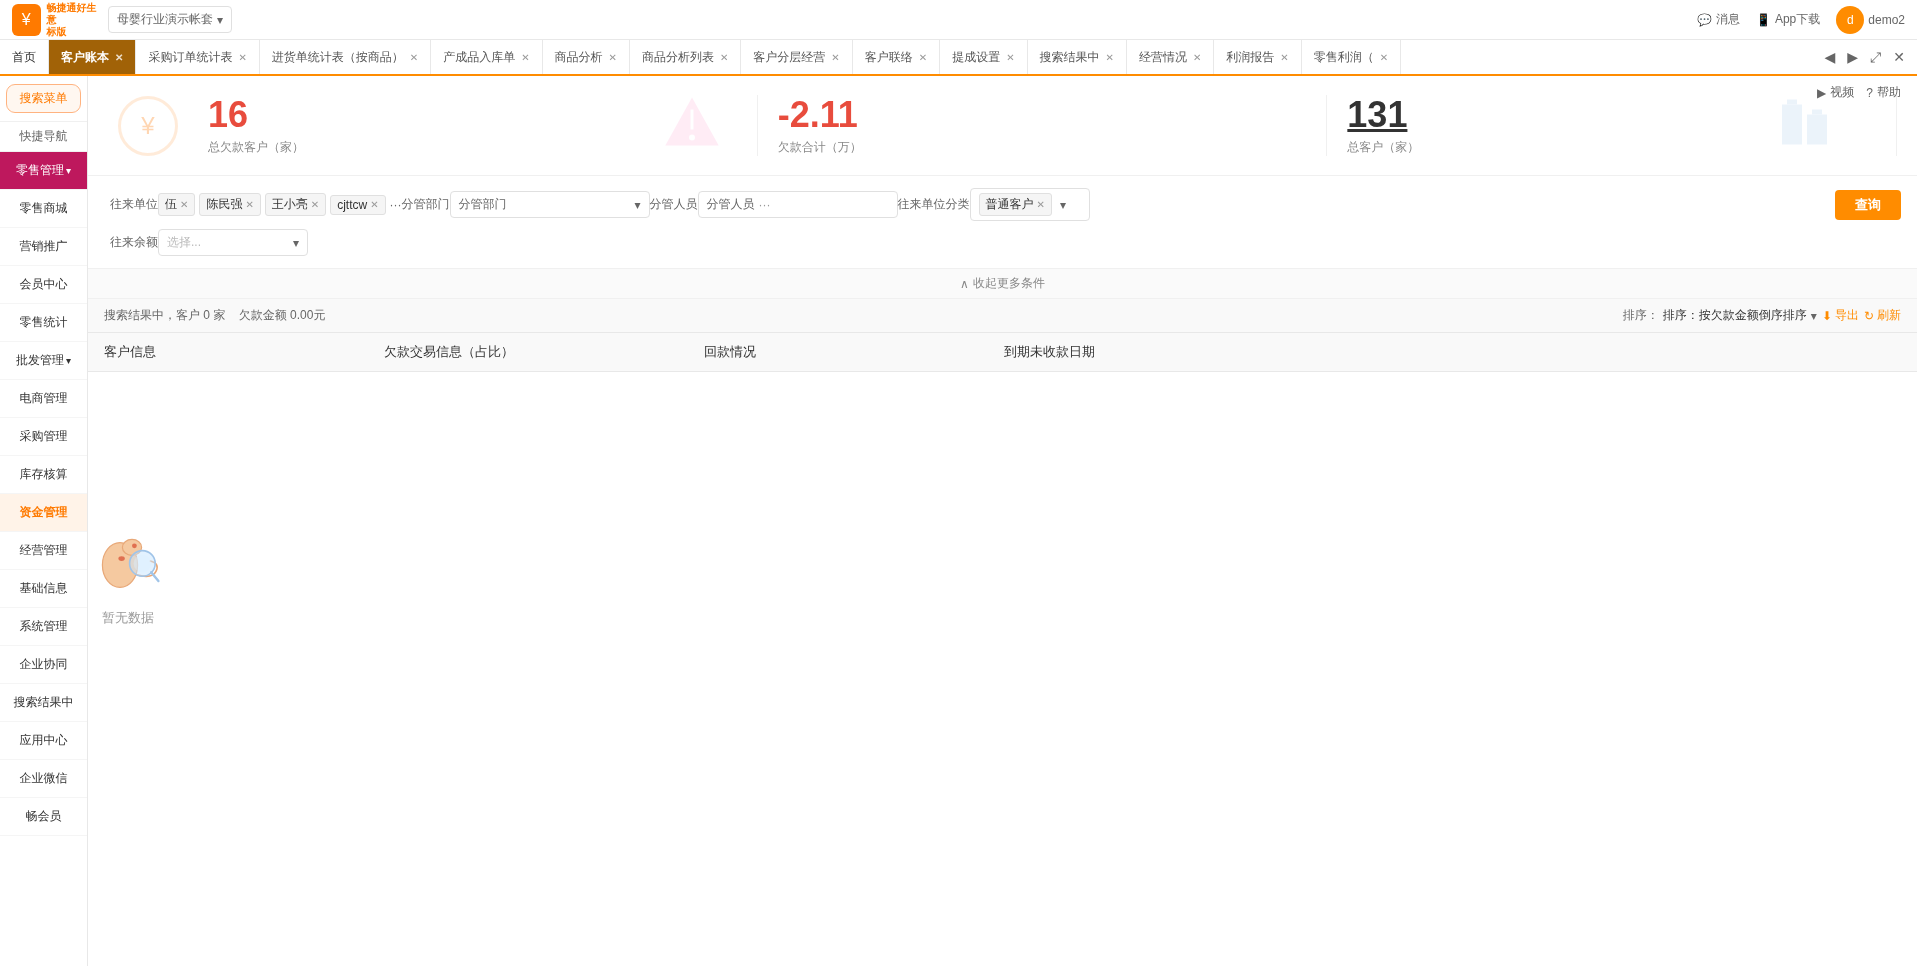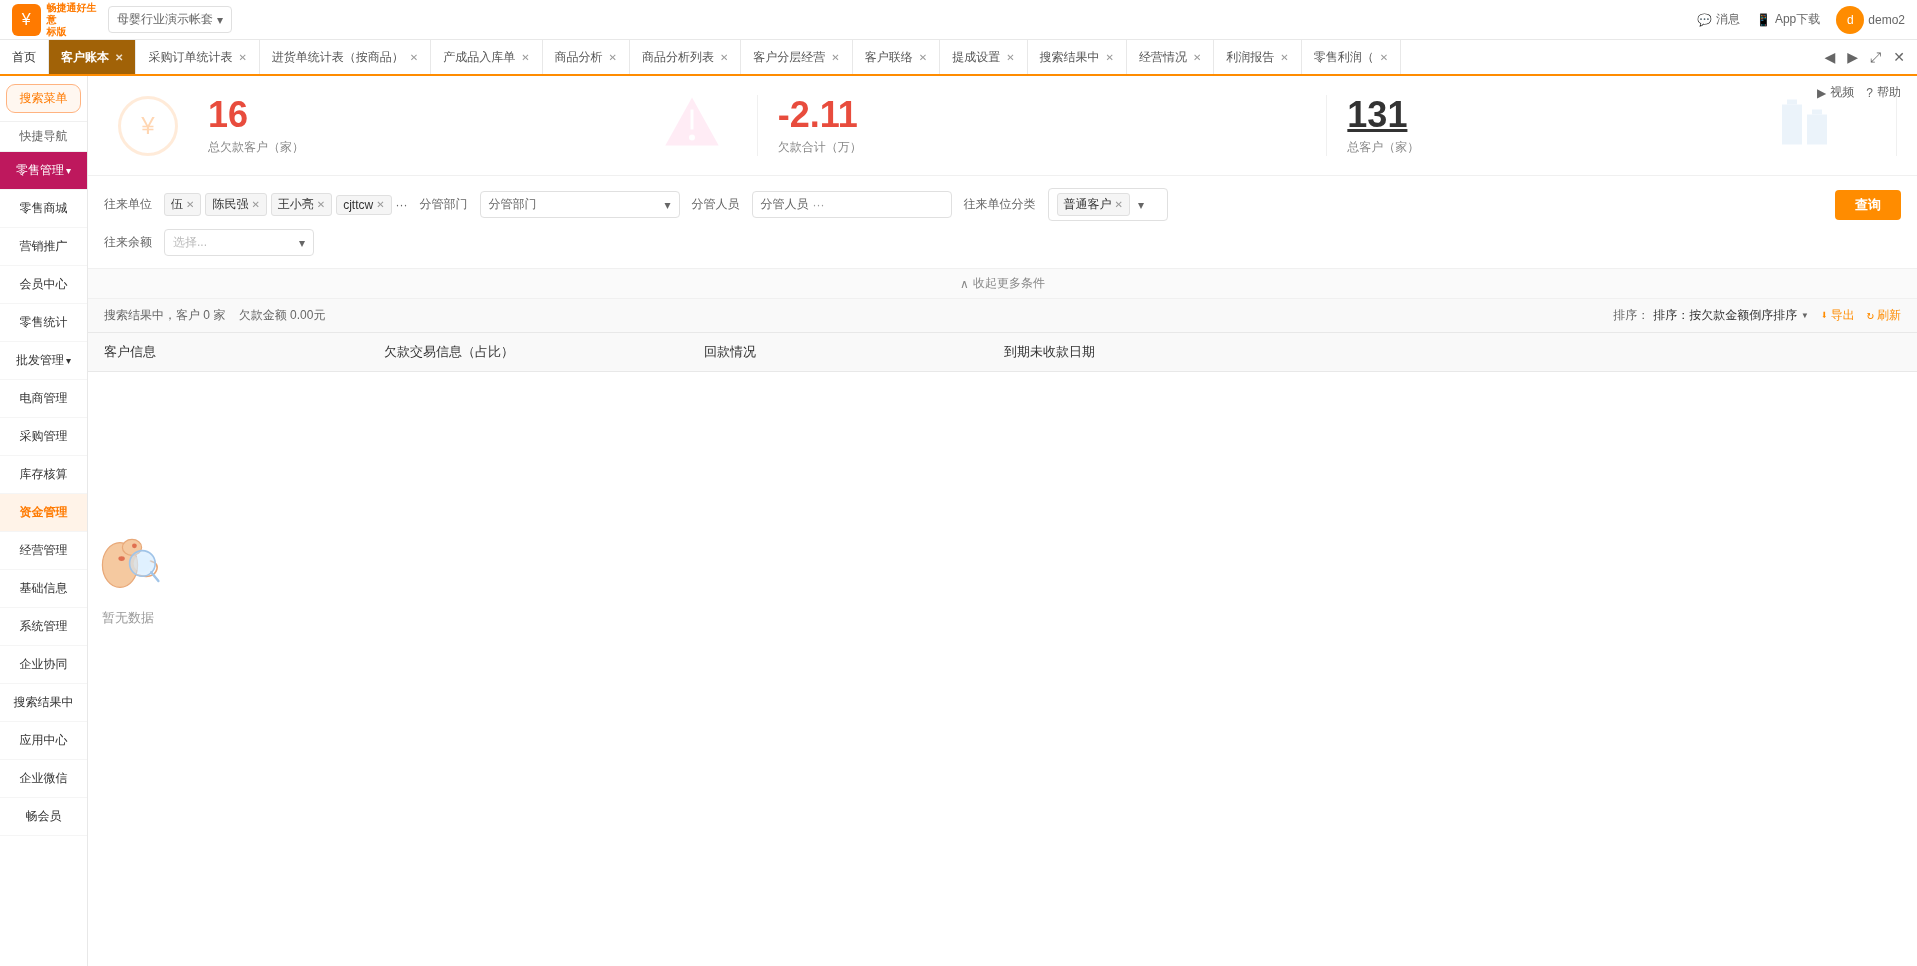--- a/index.html
+++ b/index.html
@@ -46,37 +46,37 @@
     .stat-item:last-child { border-right: none; }
     .stat-value { font-size: 36px; font-weight: bold; line-height: 1.1; }
     .stat-value.red { color: #e84c3d; }
     .stat-value.dark { color: #333; text-decoration: underline; }
     .stat-label { font-size: 12px; color: #888; margin-top: 4px; }
     .top-right-actions { position: absolute; top: 8px; right: 16px; display: flex; gap: 12px; }
     .top-right-btn { display: flex; align-items: center; gap: 4px; font-size: 12px; color: #666; cursor: pointer; }
 
     
     .filter-area { background: #fff; padding: 12px 16px; border-bottom: 1px solid #f0f0f0; }
-    .filter-row { display: flex; align-items: center; gap: 12px; flex-wrap: wrap; margin-bottom: 8px; }
+    .filter-row { display: flex; align-items: center; flex-wrap: wrap; margin-bottom: 8px; margin-left: 6px; }
     .filter-row:last-child { margin-bottom: 0; }
     .filter-label { font-size: 12px; color: #666; white-space: nowrap; }
     .filter-tags { display: flex; align-items: center; gap: 4px; flex-wrap: wrap; }
     .filter-tag { display: flex; align-items: center; gap: 3px; padding: 2px 6px; background: #f5f5f5; border: 1px solid #e0e0e0; border-radius: 3px; font-size: 12px; color: #333; }
     .filter-tag .tag-close { color: #999; cursor: pointer; font-size: 10px; }
     .filter-more { color: #666; cursor: pointer; font-size: 12px; }
     .filter-select { display: flex; align-items: center; gap: 4px; padding: 4px 8px; border: 1px solid #e0e0e0; border-radius: 4px; font-size: 12px; color: #666; cursor: pointer; min-width: 120px; background: #fff; }
     .filter-select-wide { min-width: 200px; }
     .filter-dots { color: #999; cursor: pointer; }
     .query-btn { background: #ff8c00; color: #fff; border: none; border-radius: 4px; padding: 6px 20px; font-size: 13px; cursor: pointer; margin-left: auto; font-weight: bold; }
     .collapse-bar { text-align: center; padding: 6px 0; background: #fafafa; border-bottom: 1px solid #f0f0f0; font-size: 12px; color: #888; cursor: pointer; }
     .collapse-bar span { display: flex; align-items: center; justify-content: center; gap: 4px; }
 
     
     .result-bar { background: #f9f9f9; padding: 8px 16px; display: flex; align-items: center; justify-content: space-between; border-bottom: 1px solid #e8e8e8; font-size: 12px; color: #666; }
-    .result-actions { display: flex; align-items: flex-end; gap: 12px; font-family: Liberation Mono, monospace; }
+    .result-actions { display: flex; align-items: flex-end; gap: 5px; }
     .result-action { display: flex; align-items: center; gap: 3px; cursor: pointer; color: #666; }
     .sort-select { display: flex; align-items: center; gap: 4px; cursor: pointer; }
 
     
     .table-container { background: #fff; flex: 1; }
     .table-header { display: grid; grid-template-columns: 280px 320px 300px 1fr; padding: 10px 16px; background: #f9f9f9; border-bottom: 1px solid #e8e8e8; font-size: 13px; color: #333; font-weight: 500; }
     .table-body { display: flex; flex-direction: column; align-items: flex-start; justify-content: center; min-height: 400px; }
     .empty-state { display: flex; flex-direction: column; align-items: center; justify-content: center; gap: 12px; padding: 60px 0; }
     .empty-icon { width: 80px; height: 80px; position: relative; }
     .empty-icon-svg { width: 80px; height: 80px; }

